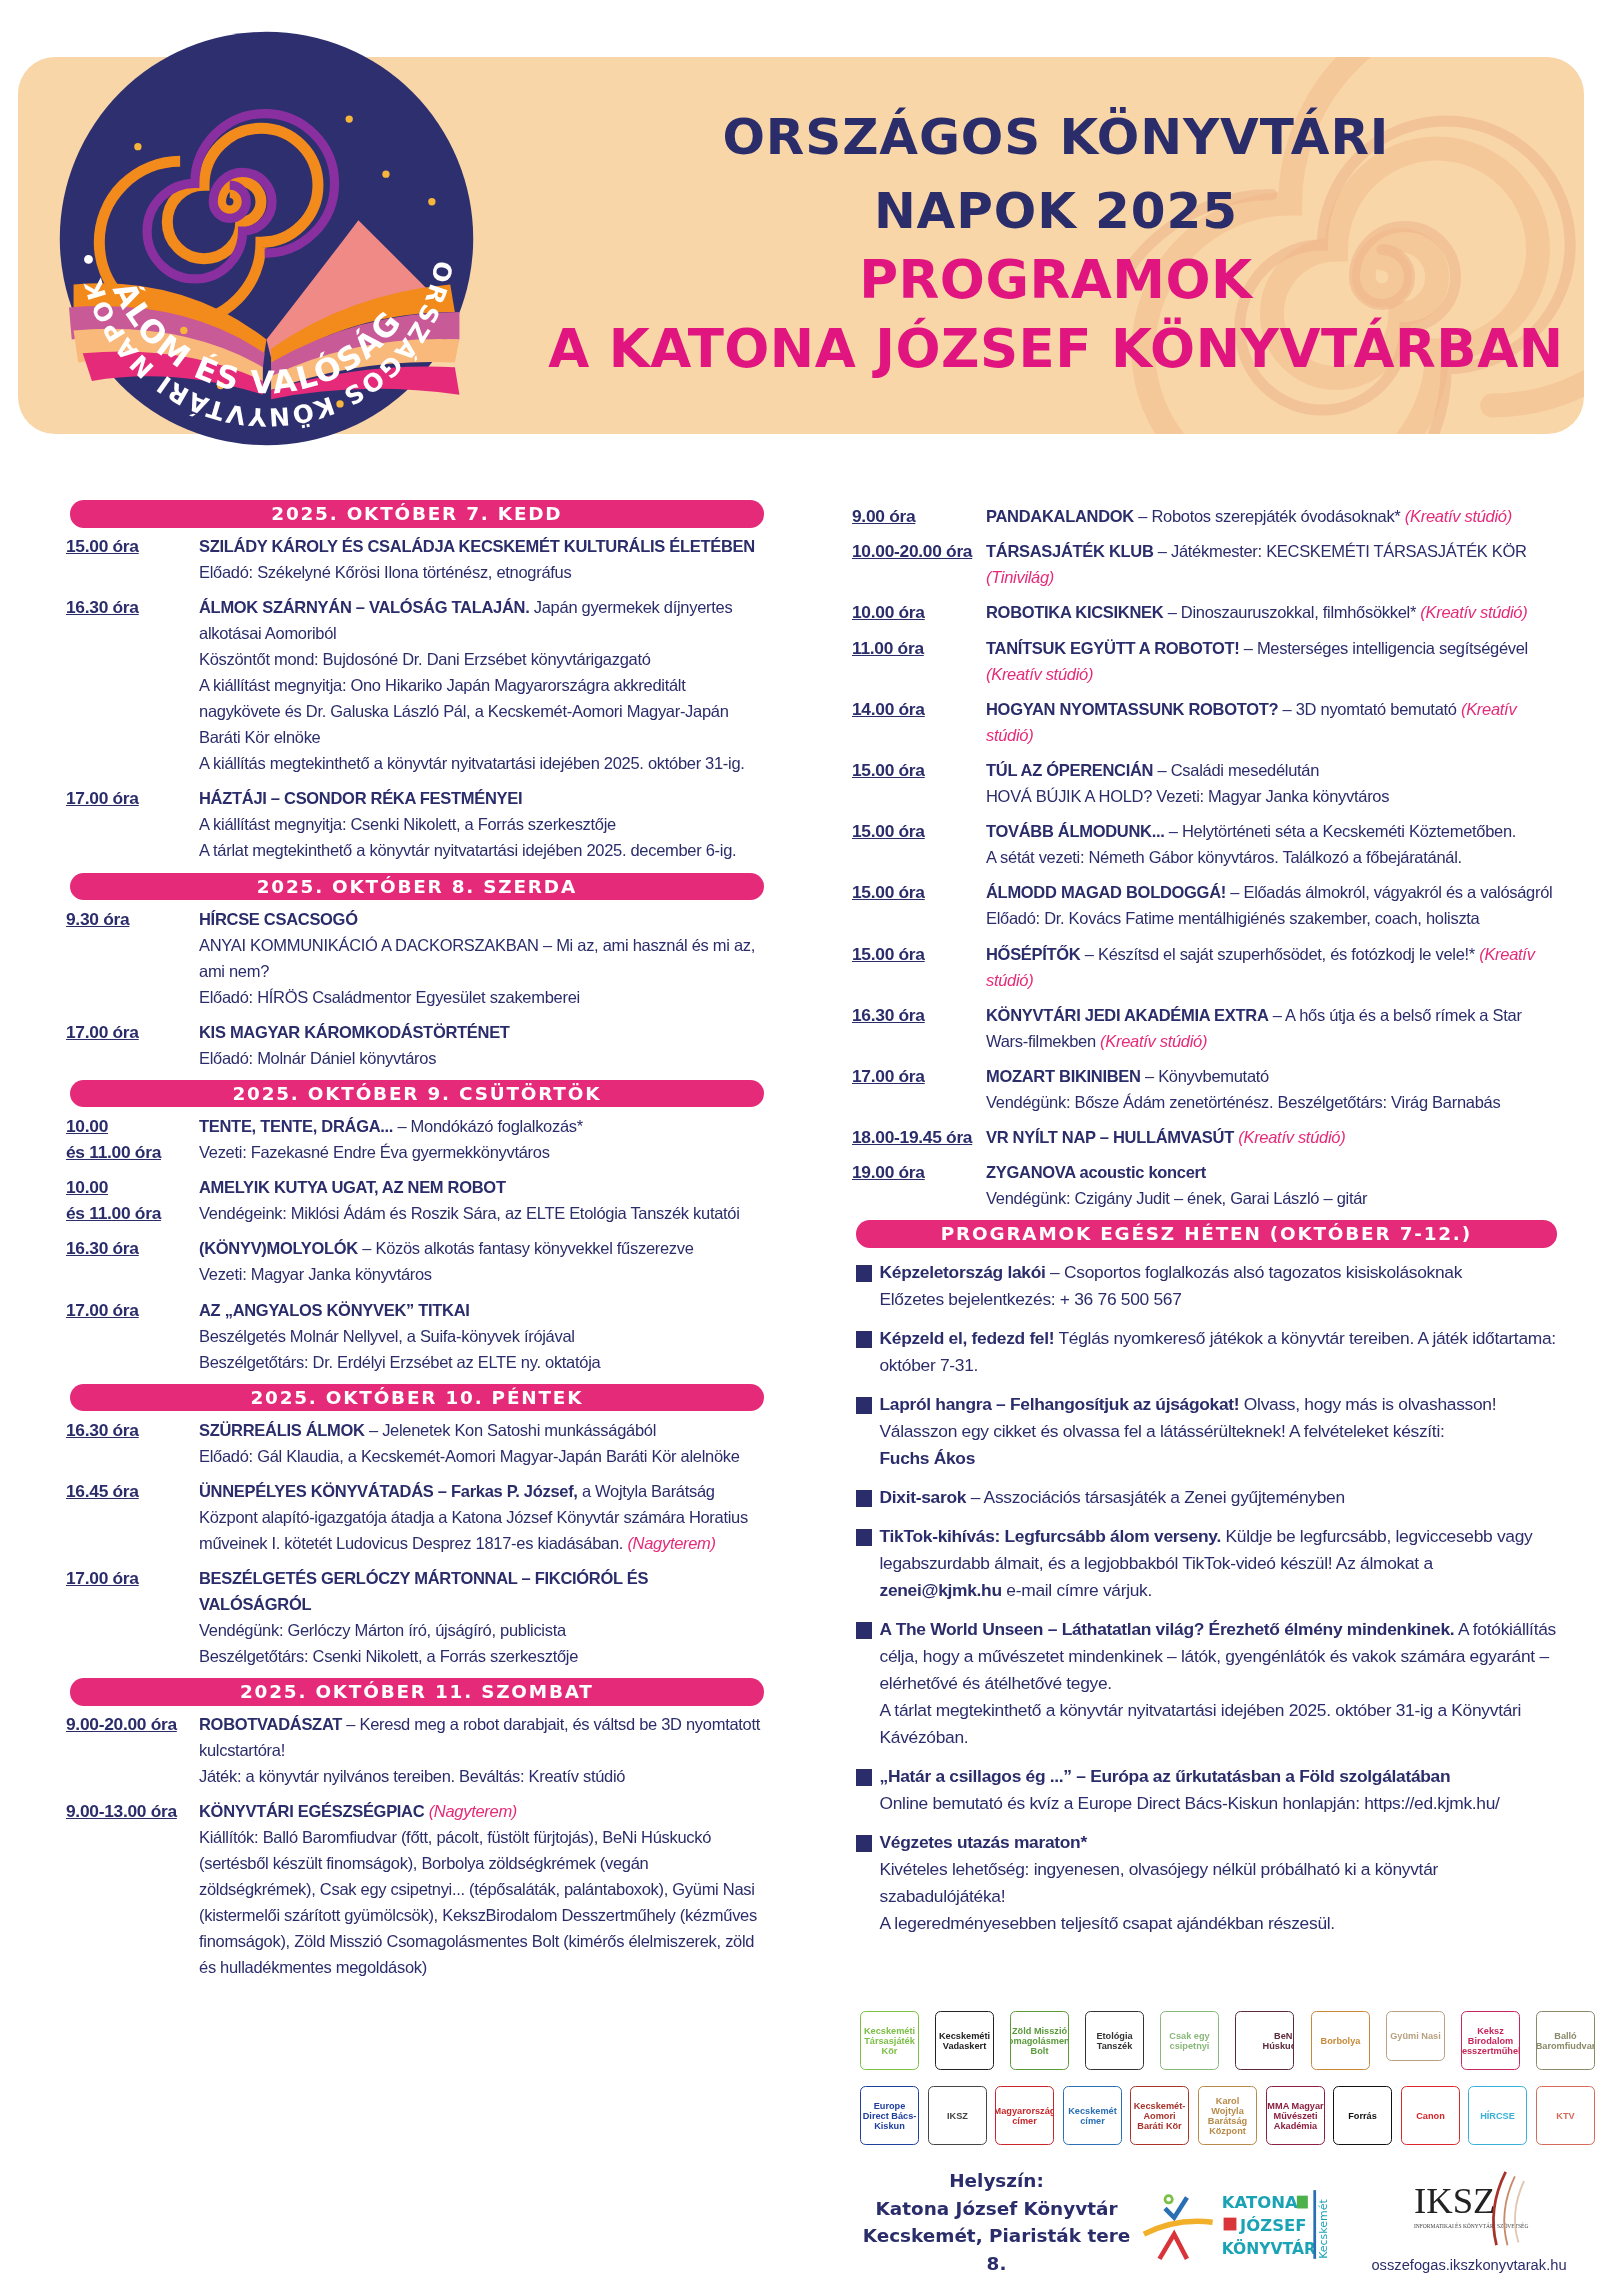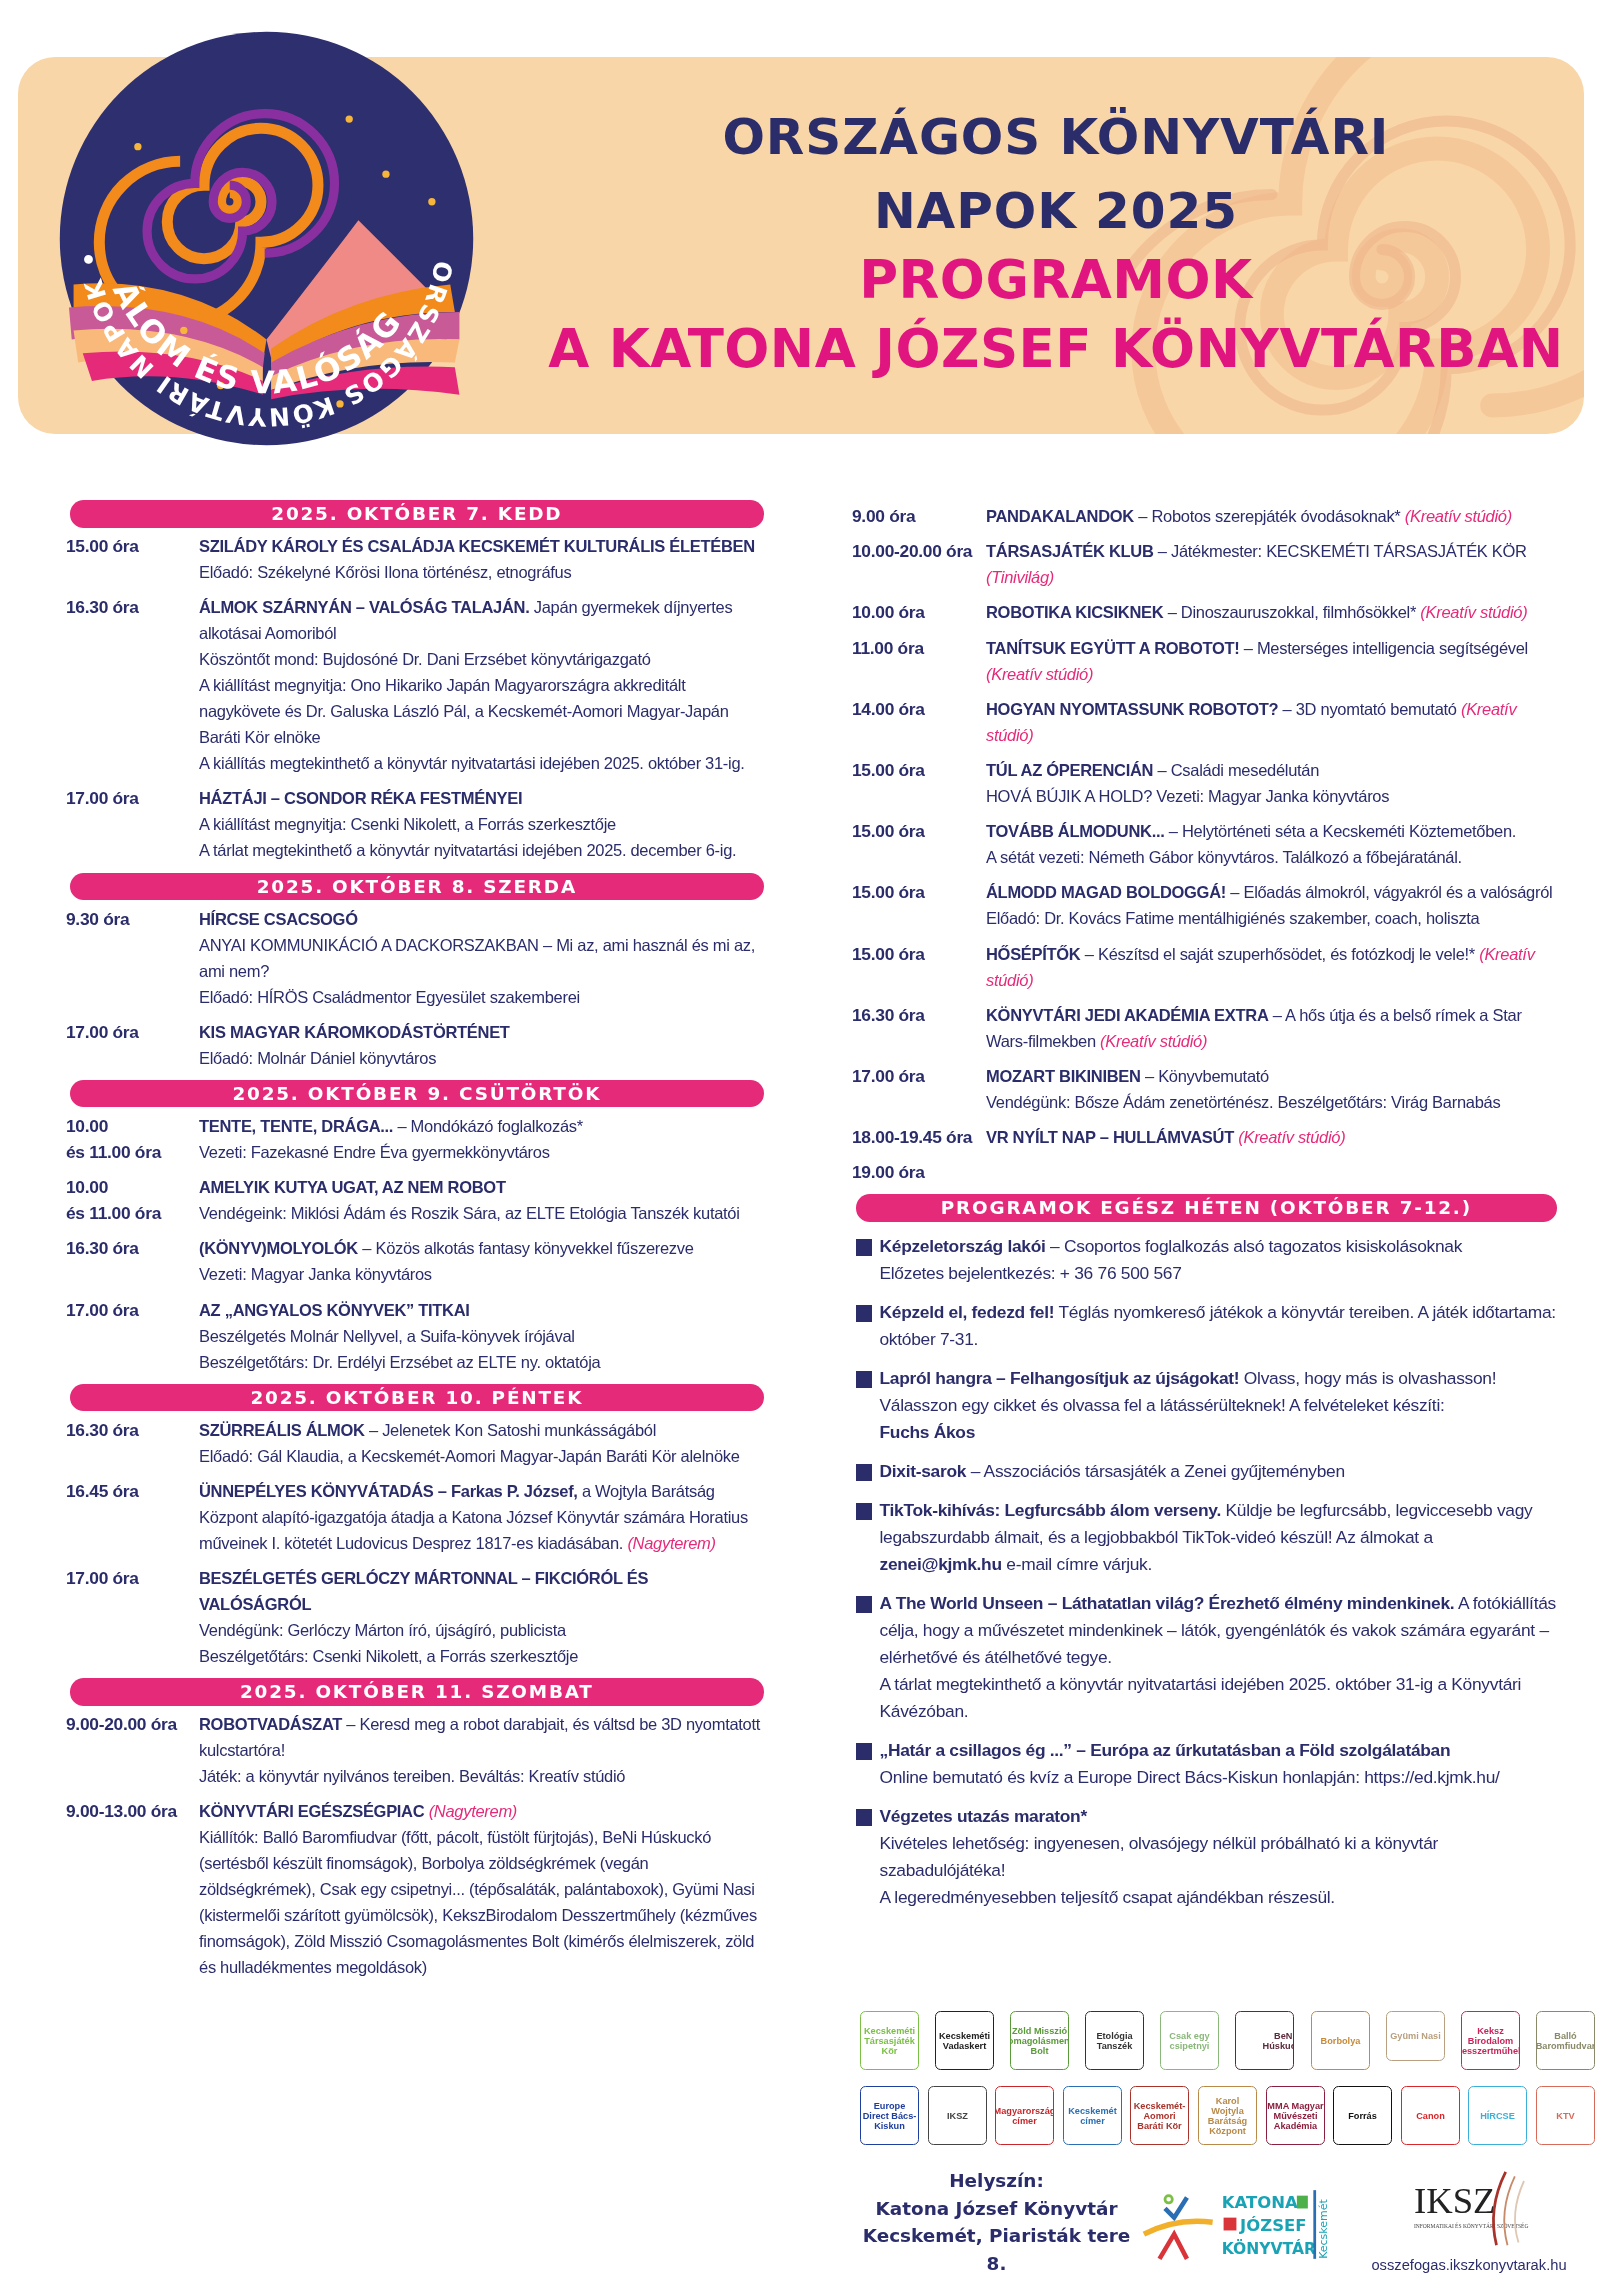--- a/index.html
+++ b/index.html
@@ -18,21 +18,21 @@
 
   
   .col { position: absolute; }
   .col-left { left: 66px; top: 500px; width: 698px; }
   .col-right { left: 852px; top: 503px; width: 705px; }
 
   .day-bar { height: 27.5px; background: #e52a79; border-radius: 13.8px; color: #fff; text-align: center; font-family: "DejaVu Sans", sans-serif; font-weight: bold; font-size: 18.4px; line-height: 28.5px; letter-spacing: 1.8px; margin: 0 0 5.5px 3.7px; }
   .day-bar.wide { margin-top: 9.2px; }
 
   .ev { display: flex; margin-bottom: 9.2px; font-family: "Liberation Sans", sans-serif; font-size: 16.5px; line-height: 26px; color: #2b2d6b; transform-origin: left; }
-  .ev .time { width: 133px; flex: none; font-weight: bold; white-space: pre-line; font-size: 17.4px; letter-spacing: -0.3px; }
+  .ev .time { width: 133px; flex: none; font-weight: bold; white-space: pre-line; font-size: 17.4px; letter-spacing: -0.3px; text-decoration: underline; }
   .col-right .ev .time { width: 134px; }
   .ev .body { flex: 1; letter-spacing: -0.3px; }
   .ev .body .line { display: block; }
   b { font-weight: bold; }
   .loc { color: #e52a79; font-style: italic; }
 
   .week { margin-top: 11px; }
   .week-item { position: relative; padding-left: 27.5px; font-size: 17.4px; line-height: 27px; margin-bottom: 12px; letter-spacing: -0.3px; }
   .week-item .sq { position: absolute; left: 3.7px; top: 6.4px; width: 16.5px; height: 16.5px; background: #2b2d6b; }
 
@@ -285,20 +285,24 @@
       </div>
     </div>
     <div class="ev">
       <div class="time">18.00-19.45 óra</div>
       <div class="body">
         <span class="line"><b>VR NYÍLT NAP – HULLÁMVASÚT</b> <span class="loc">(Kreatív stúdió)</span></span>
       </div>
     </div>
     <div class="ev">
       <div class="time">19.00 óra</div>
+      <div class="body">
+        <span class="line"><b>ZYGANOVA acoustic koncert</b></span>
+        <span class="line">Vendégünk: Czigány Judit – ének, Garai László – gitár</span>
+      </div>
     </div>
     <div class="day-bar wide">PROGRAMOK EGÉSZ HÉTEN (OKTÓBER 7-12.)</div>
     <div class="week">
       <div class="week-item"><span class="sq"></span><b>Képzeletország lakói</b> <span>– Csoportos foglalkozás alsó tagozatos kisiskolásoknak</span><br><span>Előzetes bejelentkezés: + 36 76 500 567</span></div>
       <div class="week-item"><span class="sq"></span><b>Képzeld el, fedezd fel!</b> <span>Téglás nyomkereső játékok a könyvtár tereiben. A játék időtartama: október 7-31.</span></div>
       <div class="week-item"><span class="sq"></span><b>Lapról hangra – Felhangosítjuk az újságokat!</b> <span>Olvass, hogy más is olvashasson! Válasszon egy cikket és olvassa fel a látássérülteknek! A felvételeket készíti:</span><br><b>Fuchs Ákos</b></div>
       <div class="week-item"><span class="sq"></span><b>Dixit-sarok</b> <span>– Asszociációs társasjáték a Zenei gyűjteményben</span></div>
       <div class="week-item"><span class="sq"></span><b>TikTok-kihívás: Legfurcsább álom verseny.</b> <span>Küldje be legfurcsább, legviccesebb vagy legabszurdabb álmait, és a legjobbakból TikTok-videó készül! Az álmokat a</span> <b>zenei@kjmk.hu</b> <span>e-mail címre várjuk.</span></div>
       <div class="week-item"><span class="sq"></span><b>A The World Unseen – Láthatatlan világ? Érezhető élmény mindenkinek.</b> <span>A fotókiállítás célja, hogy a művészetet mindenkinek – látók, gyengénlátók és vakok számára egyaránt – elérhetővé és átélhetővé tegye.</span><br><span>A tárlat megtekinthető a könyvtár nyitvatartási idejében 2025. október 31-ig a Könyvtári Kávézóban.</span></div>
       <div class="week-item"><span class="sq"></span><b>„Határ a csillagos ég ...” – Európa az űrkutatásban a Föld szolgálatában</b><br><span>Online bemutató és kvíz a Europe Direct Bács-Kiskun honlapján: https://ed.kjmk.hu/</span></div>

